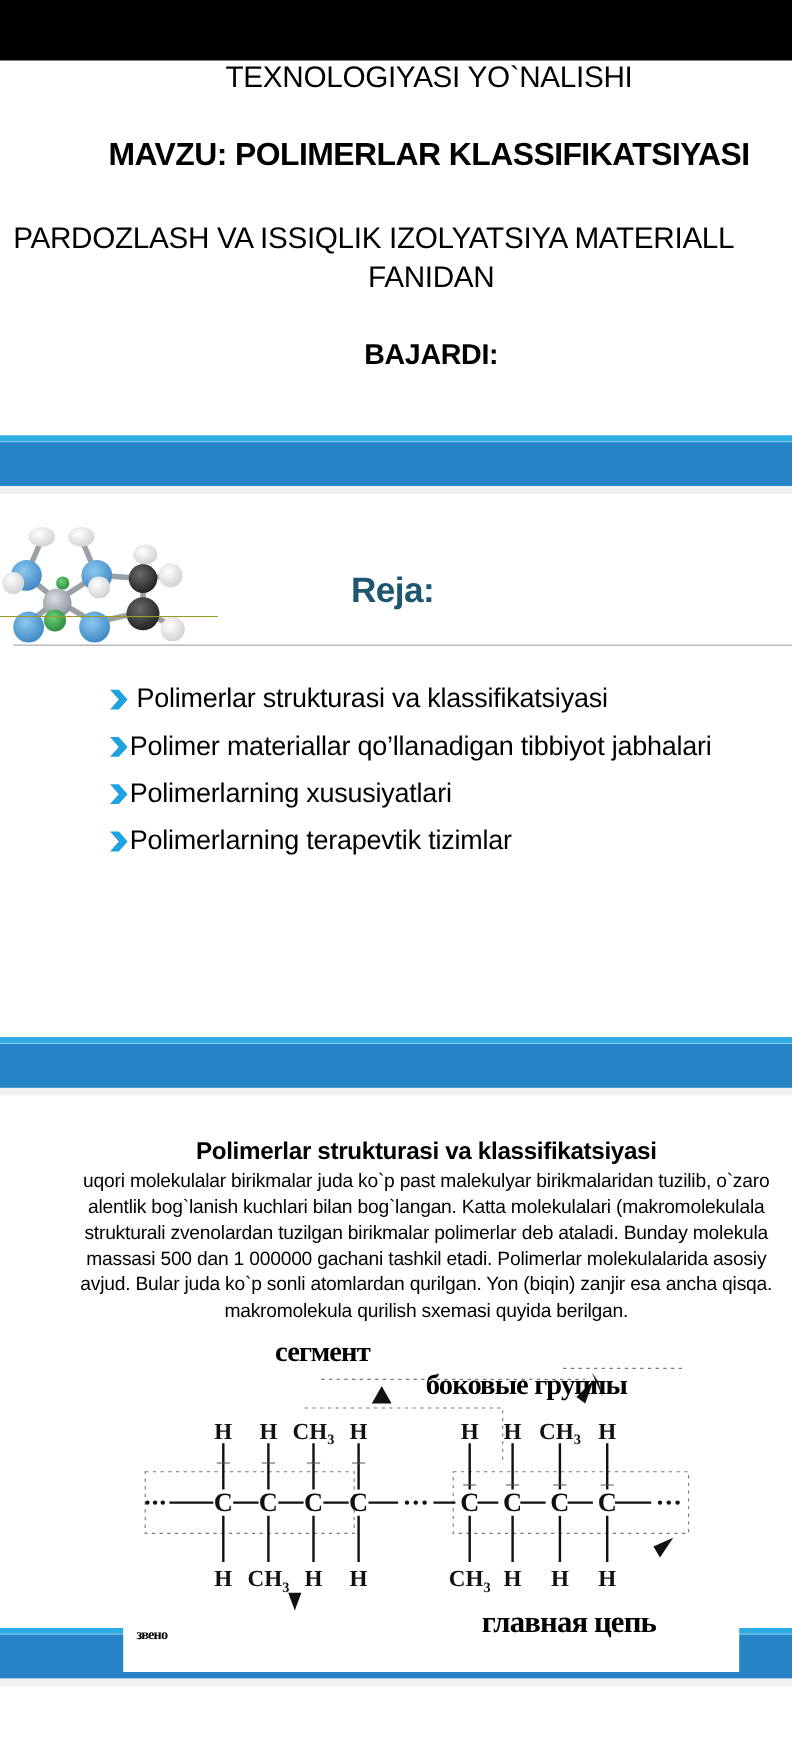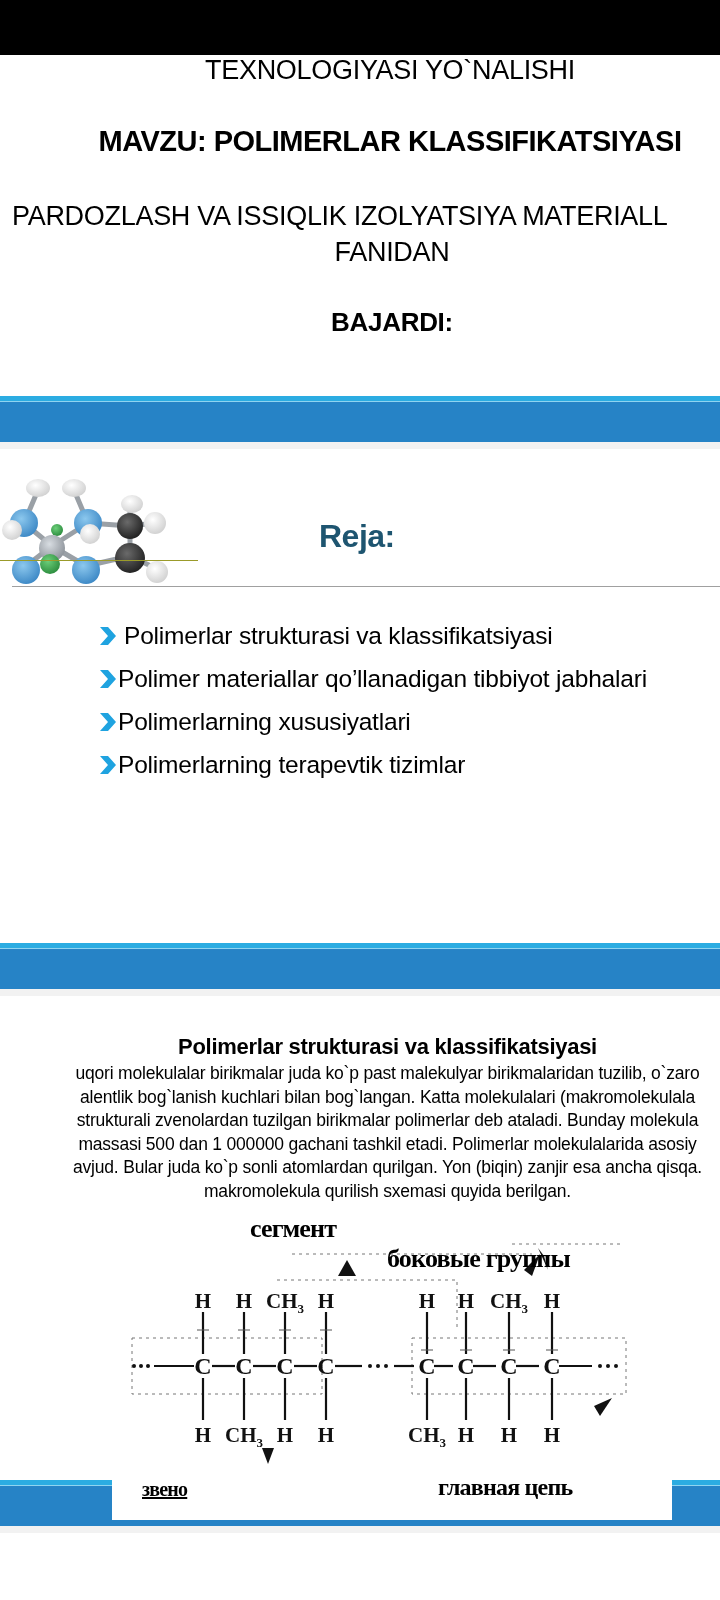--- a/index.html
+++ b/index.html
@@ -260,16 +260,16 @@
       <g fill="#111">
         <polygon points="235,40 226,56 244,56"></polygon>
         <polygon points="412,50 428,34 420,56"></polygon>
         <polygon points="432,36 426,28 436,50"></polygon>
         <polygon points="150,228 162,228 156,244"></polygon>
         <polygon points="500,178 488,196 482,186"></polygon>
       </g>
     </svg>
     <div class="dlabel" style="left:138px; top:-6px;">сегмент</div>
     <div class="dlabel" style="left:275px; top:-8px;margin-top:32px;">боковые группы</div>
-    <div class="dlabel" style="left:30px; top:258px; font-size:20px;text-decoration:underline;">звено</div>
-    <div class="dlabel" style="left:326px; top:254px; font-size:24px;">главная цепь</div>
+    <div class="dlabel" style="left:12px; top:258px; font-size:13px;">звено</div>
+    <div class="dlabel" style="left:326px; top:240px; font-size:28px;">главная цепь</div>
   </div>
 </section>
 
 </body></html>

